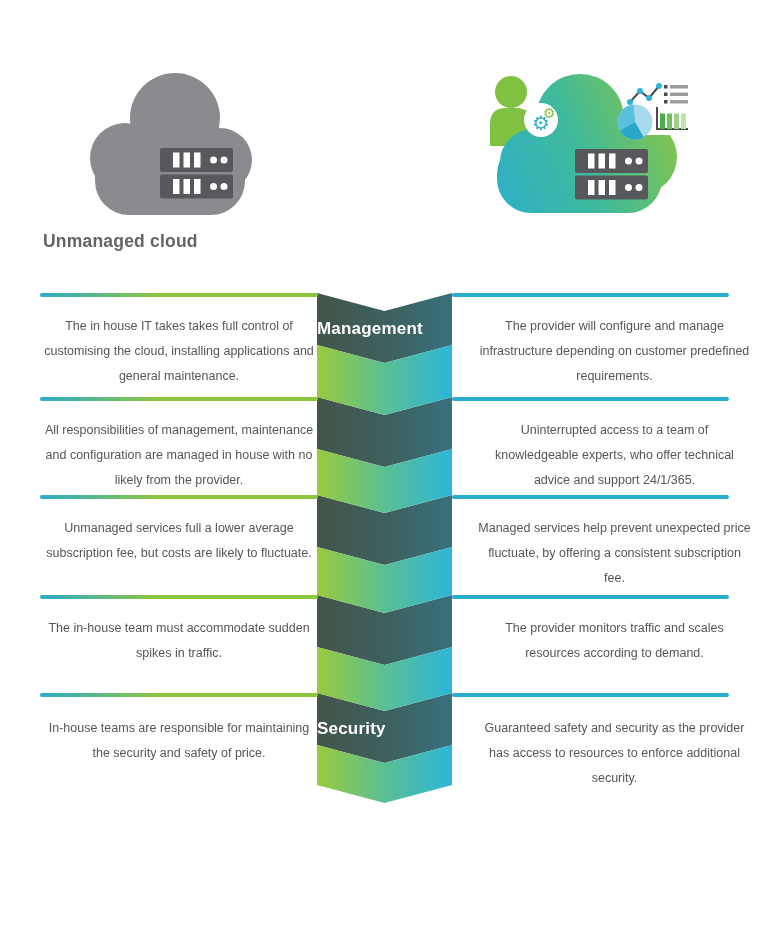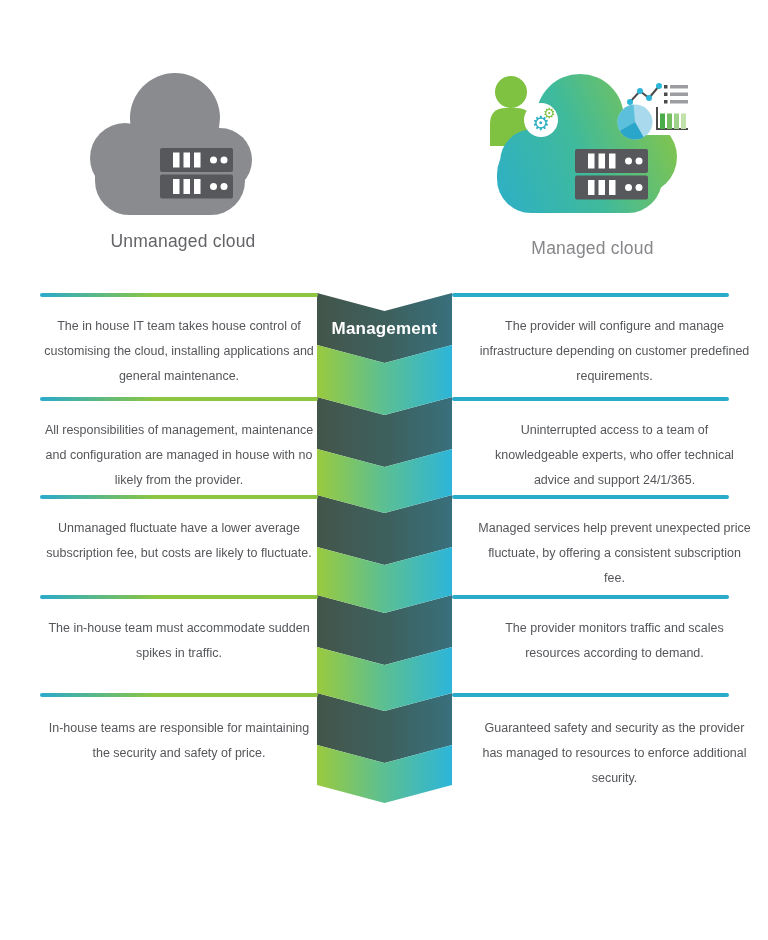--- a/index.html
+++ b/index.html
@@ -3,37 +3,37 @@
 <meta charset="utf-8">
 <style>
   html,body{margin:0;padding:0;background:#ffffff;}
   .canvas{
     position:relative;width:768px;height:940px;background:#fff;overflow:hidden;
     font-family:"Liberation Sans",sans-serif;
   }
   
   .cloud-left-svg{position:absolute;left:85px;top:65px;}
   .cloud-right-svg{position:absolute;left:475px;top:60px;}
-  .figure-title{position:absolute;font-weight:normal;font-size:17.5px;text-align:center;letter-spacing:.2px;}
+  .figure-title{position:absolute;font-weight:bold;font-size:17.5px;letter-spacing:.2px;}
   .title-left{left:43px;width:280px;top:231px;color:var(--title_left,#636467);}
   .title-right{left:450px;width:285px;top:238px;color:var(--title_right,#86878a);}
   
   .line-left{position:absolute;left:40px;width:278px;height:4px;border-radius:2px;
     background:linear-gradient(90deg,var(--cyan,#2aabca) 0%,var(--green,#8dc63f) 42%,var(--green,#8dc63f) 100%);}
   .line-right{position:absolute;left:452px;width:277px;height:4px;border-radius:2px;
     background:var(--cyan,#2aabca);}
   .cell{position:absolute;width:278px;text-align:center;font-size:12.5px;line-height:25px;
     color:var(--text,#54565a);padding:0 2px;box-sizing:border-box;}
   .cell.left{left:40px;}
   .cell.right{left:476px;width:277px;}
   .t1 .line{top:293px}.t2 .line{top:397px}.t3 .line{top:495px}.t4 .line{top:595px}.t5 .line{top:693px}
   .c1{top:314px}.c2{top:418px}.c3{top:516px}.c4{top:616px}.c5{top:716px}
   
   .chevron-svg{position:absolute;left:317px;top:293px;}
-  .chev-label{position:absolute;left:317px;width:135px;height:32px;line-height:32px;text-align:center;
+  .chev-label{position:absolute;left:317px;width:135px;height:32px;line-height:32px;text-align:left;
     color:#ffffff;font-weight:bold;font-size:17px;letter-spacing:.2px;}
   .l1{top:313px}.l2{top:417px}.l3{top:515px}.l4{top:615px}.l5{top:713px}
 </style>
 </head>
 <body>
 
 <div class="canvas">
 
   <svg class="cloud-left-svg" width="180" height="155" viewBox="0 0 180 155">
     <g style="fill:var(--gray_cloud,#8a8b8e)">
@@ -124,21 +124,20 @@
         <circle cx="153.5" cy="101" r="3.5"></circle>
           <circle cx="164" cy="101" r="3.5"></circle>
         <rect x="113" y="120" width="6.5" height="15"></rect>
           <rect x="123.5" y="120" width="6.5" height="15"></rect>
           <rect x="134" y="120" width="6.5" height="15"></rect>
         <circle cx="153.5" cy="127.5" r="3.5"></circle>
           <circle cx="164" cy="127.5" r="3.5"></circle>
       </g>
     </g>
   </svg>
-  <div class="figure-title title-right">Managed cloud</div>
 
   <svg class="chevron-svg" width="135" height="512" viewBox="0 0 135 512">
     <defs>
       <linearGradient id="darkGrad" gradientUnits="userSpaceOnUse" x1="0" y1="0" x2="135" y2="0">
         <stop offset="0" style="stop-color:var(--dark_left,#43554a)"></stop>
         <stop offset="0.55" style="stop-color:var(--dark_mid,#3d615f)"></stop>
         <stop offset="1" style="stop-color:var(--dark_right,#38707c)"></stop>
       </linearGradient>
       <linearGradient id="lightGrad" gradientUnits="userSpaceOnUse" x1="0" y1="0" x2="135" y2="0">
         <stop offset="0" style="stop-color:var(--light_left,#9aca3e)"></stop>
@@ -156,45 +155,46 @@
     <g fill="url(#lightGrad)">
       <polygon points="0,52 67.5,70 135,52 135,104 67.5,122 0,104"></polygon>
       <polygon points="0,156 67.5,174 135,156 135,202 67.5,220 0,202"></polygon>
       <polygon points="0,254 67.5,272 135,254 135,302 67.5,320 0,302"></polygon>
       <polygon points="0,354 67.5,372 135,354 135,400 67.5,418 0,400"></polygon>
       <polygon points="0,452 67.5,470 135,452 135,492 67.5,510 0,492"></polygon>
     </g>
   </svg>
 
   <div class="chev-label l1">Management</div>
+  <div class="chev-label l5">Security</div>
 
   <div class="t1">
     <div class="line line-left"></div>
     <div class="line line-right"></div>
-    <div class="cell left c1">The in house IT team takes house control of customising the cloud, installing applications and general maintenance.</div>
+    <div class="cell left c1">The in house IT takes takes full control of customising the cloud, installing applications and general maintenance.</div>
     <div class="cell right c1">The provider will configure and manage infrastructure depending on customer predefined requirements.</div>
   </div>
   <div class="t2">
     <div class="line line-left"></div>
     <div class="line line-right"></div>
     <div class="cell left c2">All responsibilities of management, maintenance and configuration are managed in house with no likely from the provider.</div>
     <div class="cell right c2">Uninterrupted access to a team of knowledgeable experts, who offer technical advice and support 24/1/365.</div>
   </div>
   <div class="t3">
     <div class="line line-left"></div>
     <div class="line line-right"></div>
-    <div class="cell left c3">Unmanaged fluctuate have a lower average subscription fee, but costs are likely to fluctuate.</div>
+    <div class="cell left c3">Unmanaged services full a lower average subscription fee, but costs are likely to fluctuate.</div>
     <div class="cell right c3">Managed services help prevent unexpected price fluctuate, by offering a consistent subscription fee.</div>
   </div>
   <div class="t4">
     <div class="line line-left"></div>
     <div class="line line-right"></div>
     <div class="cell left c4">The in-house team must accommodate sudden spikes in traffic.</div>
     <div class="cell right c4">The provider monitors traffic and scales resources according to demand.</div>
   </div>
   <div class="t5">
     <div class="line line-left"></div>
     <div class="line line-right"></div>
     <div class="cell left c5">In-house teams are responsible for maintaining the security and safety of price.</div>
-    <div class="cell right c5">Guaranteed safety and security as the provider has managed to resources to enforce additional security.</div>
+    <div class="cell right c5">Guaranteed safety and security as the provider has access to resources to enforce additional security.</div>
   </div>
 
 </div>
 
 </body></html>

